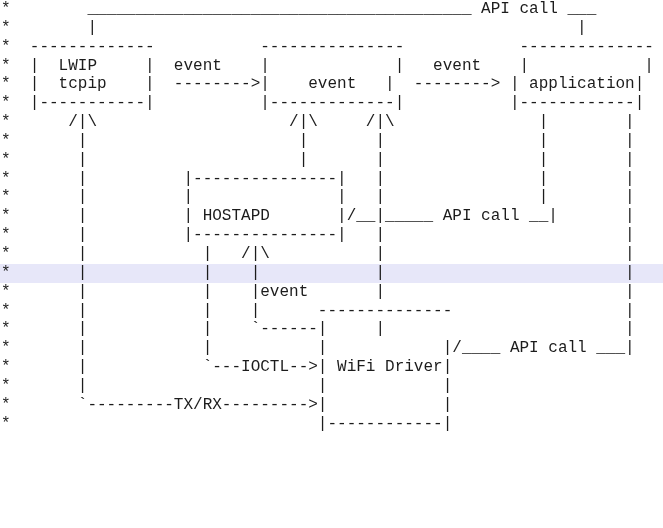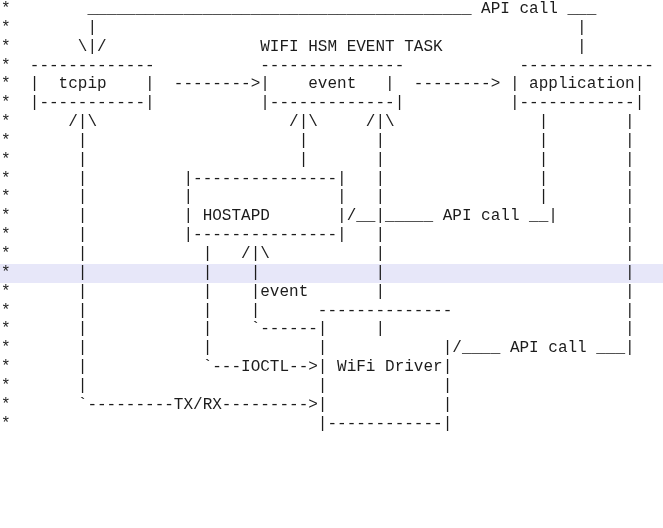--- a/index.html
+++ b/index.html
@@ -35,22 +35,22 @@
     background: #e7e7f9;
   }
 </style>
 </head>
 <body>
 
 <div class="screen" style="background: rgb(255, 255, 255);">
   <div class="code" id="diagram" style="color: rgb(28, 28, 28);">
       <div class="ln">*        ________________________________________ API call ___</div>
       <div class="ln">*        |                                                  |</div>
-      <div class="ln">*       \|/                WIFI HSM EVENT TASK              |</div>
       <div class="ln">*  -------------           ---------------            --------------</div>
+      <div class="ln">*  |  LWIP     |  event    |             |   event    |            |</div>
       <div class="ln">*  |  tcpip    |  --------&gt;|    event   |  --------&gt; | application|</div>
       <div class="ln">*  |-----------|           |-------------|           |------------|</div>
       <div class="ln">*      /|\                    /|\     /|\               |        |</div>
       <div class="ln">*       |                      |       |                |        |</div>
       <div class="ln">*       |                      |       |                |        |</div>
       <div class="ln">*       |          |---------------|   |                |        |</div>
       <div class="ln">*       |          |               |   |                |        |</div>
       <div class="ln">*       |          | HOSTAPD       |/__|_____ API call __|       |</div>
       <div class="ln">*       |          |---------------|   |                         |</div>
       <div class="ln">*       |            |   /|\           |                         |</div>

